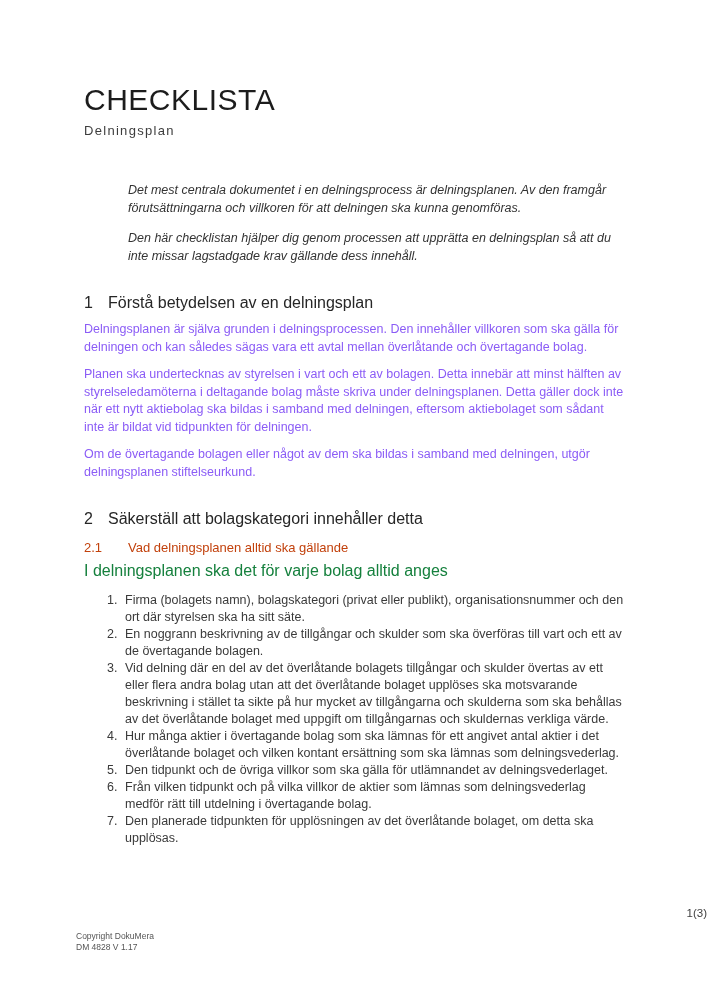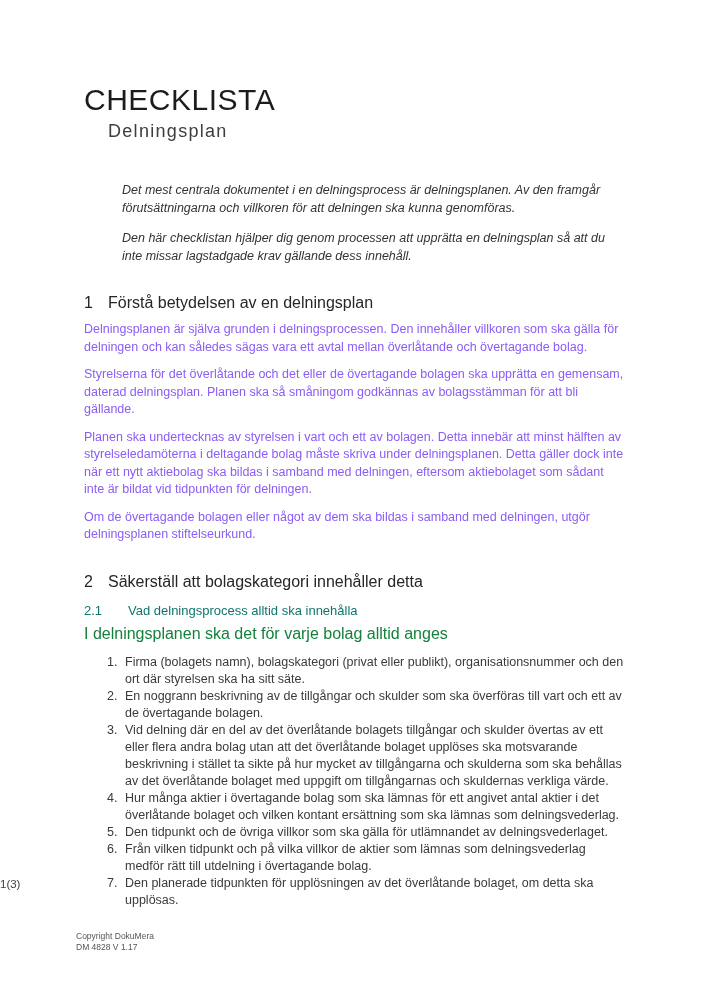--- a/index.html
+++ b/index.html
@@ -10,60 +10,60 @@
     font-family:"Liberation Sans", sans-serif;
     overflow:hidden;
   }
   .content { position:absolute; left:84px; top:84px; width:541px; }
 
   .doc-title {
     font-size:30px; line-height:32px; font-weight:400;
     letter-spacing:0.5px; color:#1c1c1c; margin:0;
   }
   .doc-subtitle {
-    margin-top:7px; font-size:18px; line-height:16px;
-    letter-spacing:1.3px; color:#3d3d3d;margin-left:24px;
+    margin-top:7px; font-size:13px; line-height:16px;
+    letter-spacing:1.3px; color:#3d3d3d;
   }
 
   .intro {
     margin-top:42px; margin-left:34px; width:502px;
     font-style:italic; font-size:12.5px; line-height:18px; color:#333333;
   }
-  .intro p { margin:0 0 12px 4px; }
+  .intro p { margin:0 0 12px 10px; }
 
   .h-section {
     display:flex; margin:28px 0 8px 0;
     font-size:16px; line-height:20px; font-weight:400; color:#262626;
   }
   .h-num { width:24px; flex:none; }
 
   p.body {
     margin:0 0 10px 0;
     font-size:12.5px; line-height:17.5px; color:#8b5cf6;
   }
 
   .h-sub {
     display:flex; margin:10px 0 6px 0;
-    font-size:13px; line-height:17px; font-weight:400; color:#0f766e;
+    font-size:13px; line-height:17px; font-weight:400; color:#c2410c;
   }
   .h-sub .h-num { width:44px; }
 
   .lead { margin:0; font-size:16px; line-height:17.5px; color:#15803d; }
 
   .list { margin:12px 0 0 0; padding:0 0 0 23px; list-style:none; }
   .list-row {
     display:flex;
     font-size:12.5px; line-height:17px; color:#3a3a3a;
   }
   .li-num { width:18px; flex:none; }
   .li-text { flex:1; }
 
   .page-number {
-    position:absolute; left:0; top:878px; width:100%;
-    text-align:left; font-size:11.5px; color:#404040;
+    position:absolute; left:0; top:907px; width:100%;
+    text-align:right; font-size:11.5px; color:#404040;
   }
   .copyright {
     position:absolute; left:76px; top:931px;
     font-size:8.5px; line-height:11px; color:#555555;
   }
 </style>
 </head>
 <body>
 
 <div class="page">
@@ -75,32 +75,31 @@
     <div class="intro">
       <p>Det mest centrala dokumentet i en delningsprocess är delningsplanen. Av den framgår förutsättningarna och villkoren för att delningen ska kunna genomföras.</p>
       <p>Den här checklistan hjälper dig genom processen att upprätta en delningsplan så att du inte missar lagstadgade krav gällande dess innehåll.</p>
     </div>
 
     <div class="h-section">
       <span class="h-num">1</span>
       <span>Förstå betydelsen av en delningsplan</span>
     </div>
     <p class="body">Delningsplanen är själva grunden i delningsprocessen. Den innehåller villkoren som ska gälla för delningen och kan således sägas vara ett avtal mellan överlåtande och övertagande bolag.</p>
-    <p class="body">Styrelserna för det överlåtande och det eller de övertagande bolagen ska upprätta en gemensam, daterad delningsplan. Planen ska så småningom godkännas av bolagsstämman för att bli gällande.</p>
     <p class="body">Planen ska undertecknas av styrelsen i vart och ett av bolagen. Detta innebär att minst hälften av styrelseledamöterna i deltagande bolag måste skriva under delningsplanen. Detta gäller dock inte när ett nytt aktiebolag ska bildas i samband med delningen, eftersom aktiebolaget som sådant inte är bildat vid tidpunkten för delningen.</p>
     <p class="body">Om de övertagande bolagen eller något av dem ska bildas i samband med delningen, utgör delningsplanen stiftelseurkund.</p>
 
     <div class="h-section">
       <span class="h-num">2</span>
       <span>Säkerställ att bolagskategori innehåller detta</span>
     </div>
 
     <div class="h-sub">
       <span class="h-num">2.1</span>
-      <span>Vad delningsprocess alltid ska innehålla</span>
+      <span>Vad delningsplanen alltid ska gällande</span>
     </div>
     <p class="lead">I delningsplanen ska det för varje bolag alltid anges</p>
 
     <ol class="list">
       <li class="list-row">
         <span class="li-num">1.</span>
         <span class="li-text">Firma (bolagets namn), bolagskategori (privat eller publikt), organisationsnummer och den ort där styrelsen ska ha sitt säte.</span>
       </li>
       <li class="list-row">
         <span class="li-num">2.</span>

